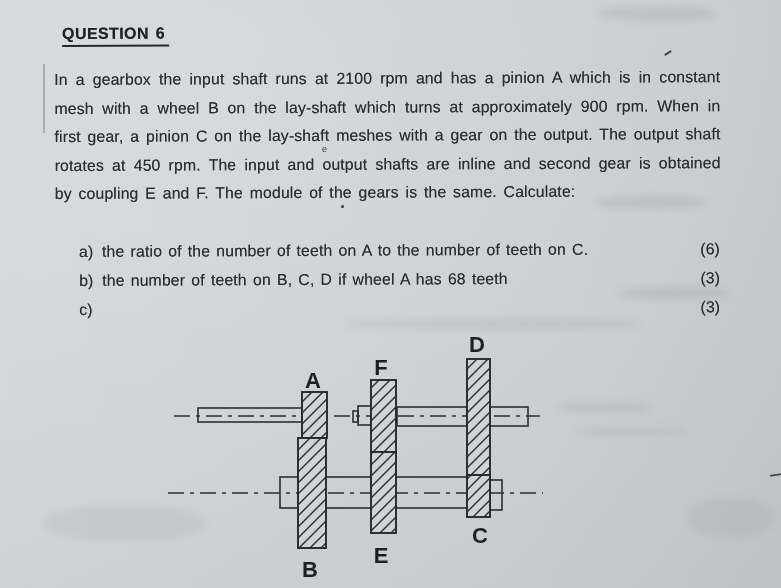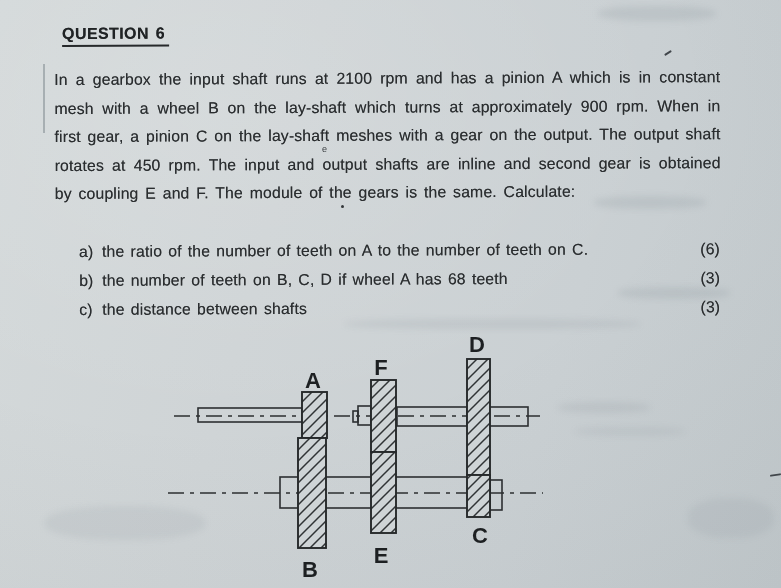--- a/index.html
+++ b/index.html
@@ -67,21 +67,20 @@
         <span class="marks">(6)</span>
       </div>
       <div class="part-row">
         <span class="marker">b)</span>
         <span class="ptext">the number of teeth on B, C, D if wheel A has 68 teeth</span>
         <span class="spacer"></span>
         <span class="marks">(3)</span>
       </div>
       <div class="part-row">
         <span class="marker">c)</span>
-        <span class="ptext">the distance between shafts</span>
         <span class="spacer"></span>
         <span class="marks">(3)</span>
       </div>
     </div>
   </div>
 
   <svg class="diagram" width="420" height="260" viewBox="150 328 420 260" xmlns="http://www.w3.org/2000/svg">
     <defs>
       <pattern id="hatch" width="11" height="11" patternUnits="userSpaceOnUse">
         <path d="M0 11 L11 0 M-2.75 2.75 L2.75 -2.75 M8.25 13.75 L13.75 8.25" stroke="#303335" stroke-width="1.5"></path>

